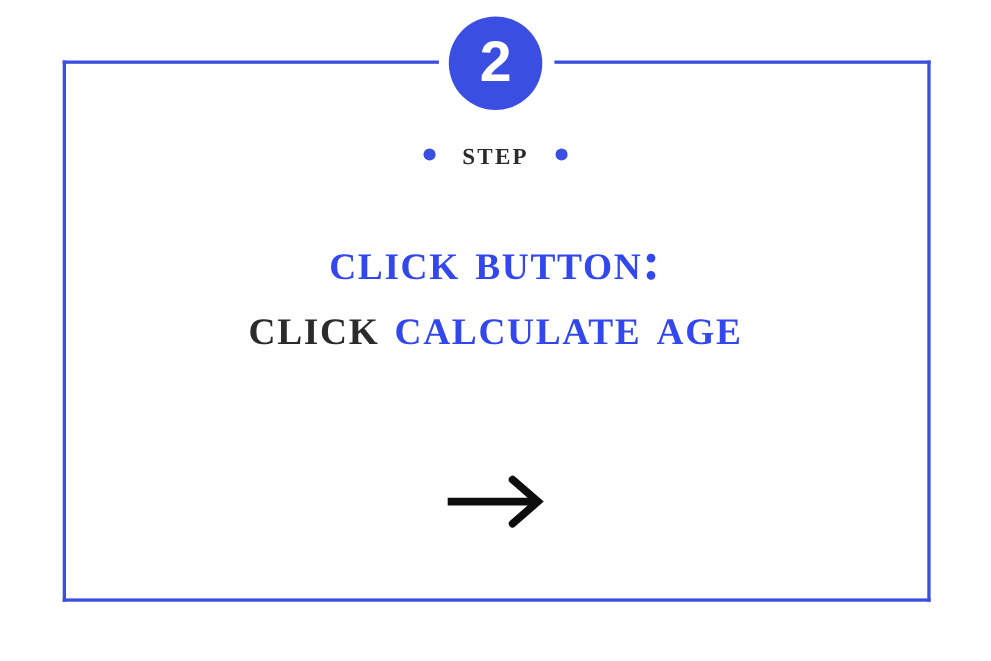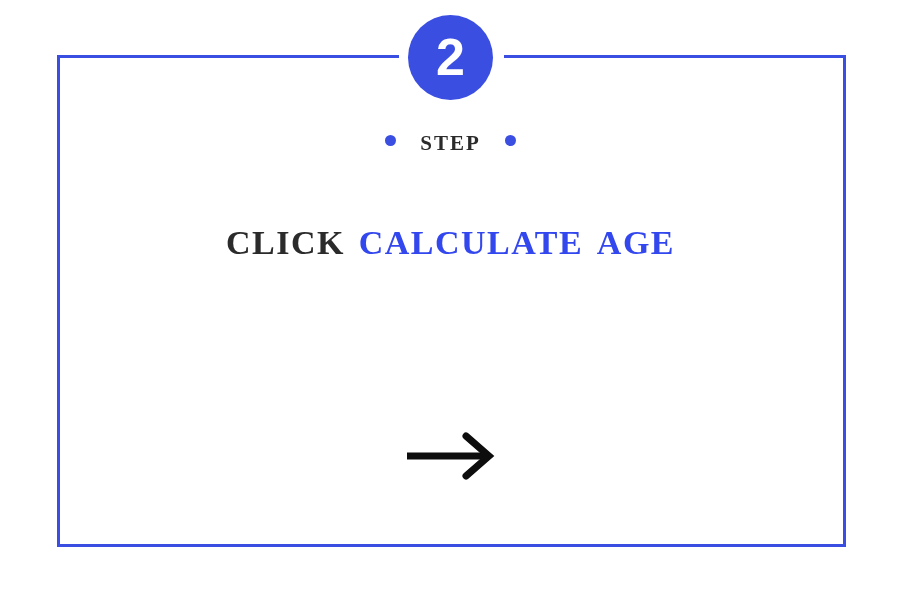--- a/index.html
+++ b/index.html
@@ -167,20 +167,23 @@
   </div>
 
   <div class="step-eyebrow">
     <span class="eyebrow-dot"></span>
     <span class="eyebrow-label">Step</span>
     <span class="eyebrow-dot"></span>
   </div>
 
   <div class="headline">
     <span class="line">
+      <span class="hl-blue">Click Button:</span>
+    </span>
+    <span class="line">
       <span class="hl-dark">Click </span><span class="hl-blue">Calculate Age</span>
     </span>
   </div>
 
   <div class="arrow-wrap">
     <svg class="arrow-svg" width="96" height="52" viewBox="0 0 96 52">
       <line x1="4" y1="26" x2="82" y2="26" stroke="#0d0d0d" stroke-width="7" stroke-linecap="butt"></line>
       <polyline points="63,6 86,26 63,46" fill="none" stroke="#0d0d0d" stroke-width="7" stroke-linecap="round" stroke-linejoin="miter"></polyline>
     </svg>
   </div>

